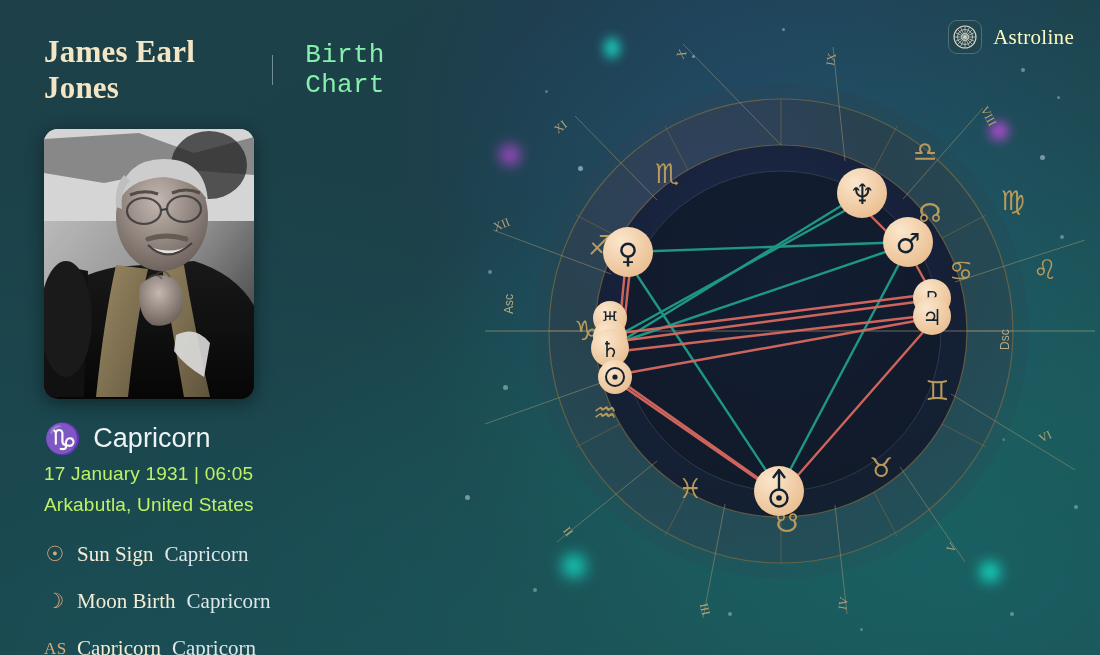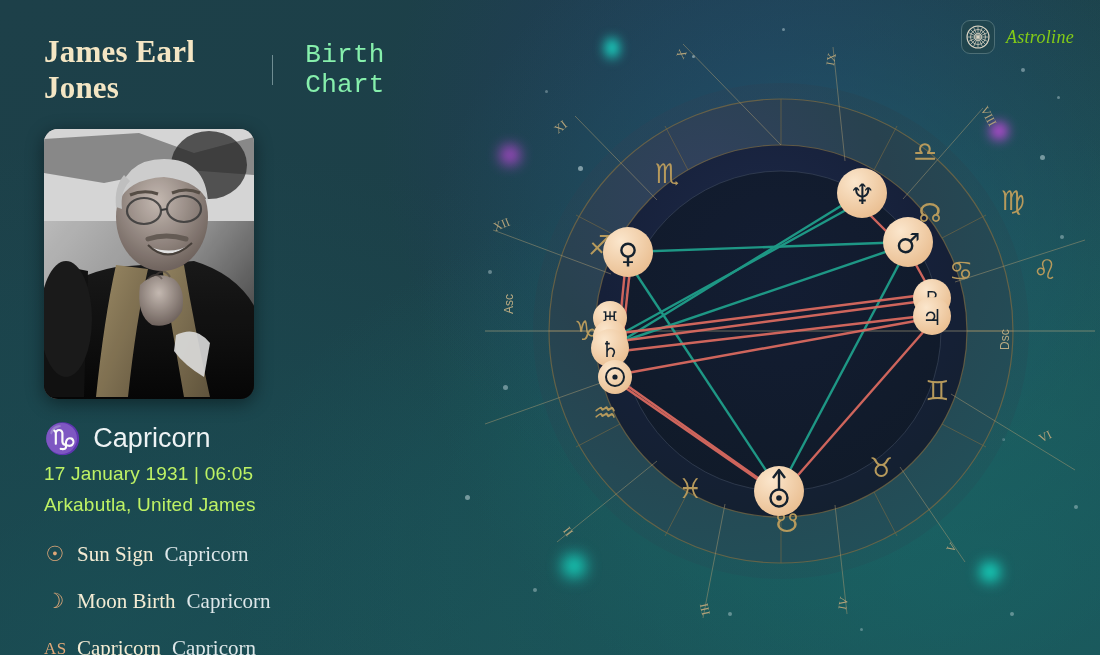--- a/index.html
+++ b/index.html
@@ -66,21 +66,21 @@
     font-size:21px; color:#dde7e9;
   }
 
   
   #logo { position:absolute; right:26px; top:20px; display:flex; align-items:center; gap:11px; }
   #logo-mark {
     width:34px; height:34px; border-radius:9px; background:#20454e;
     border:1px solid #4d6f76; display:flex; align-items:center; justify-content:center;
   }
   #logo-text {
-    font-family:"Liberation Serif", serif; font-size:18px; color:#84cc16; letter-spacing:.3px;font-style:italic;
+    font-family:"Liberation Serif", serif; font-size:21px; color:#fef9c3; letter-spacing:.3px;
   }
 
   
   #wheel { position:absolute; left:485px; top:42px; width:610px; height:585px; }
   #wheel svg { display:block; }
 </style>
 </head>
 <body>
 
 <div id="bg">
@@ -177,21 +177,21 @@
       <rect x="0" y="0" width="210" height="270" fill="#0a0a0a" opacity=".06"></rect>
     </svg>
   </div>
 
   <div id="sign-line">
     <span id="sign-glyph">♑</span>
     <span id="sign-name">Capricorn</span>
   </div>
 
   <div class="meta">17 January 1931  |  06:05</div>
-  <div class="meta">Arkabutla, United James</div>
+  <div class="meta">Arkabutla, United States</div>
 
   <div id="sign-rows">
 
     <div class="sign-row">
       <span class="sr-icon">☉</span>
       <span class="sr-label">Sun Sign</span>
       <span class="sr-value">Capricorn</span>
     </div>
 
     <div class="sign-row">

